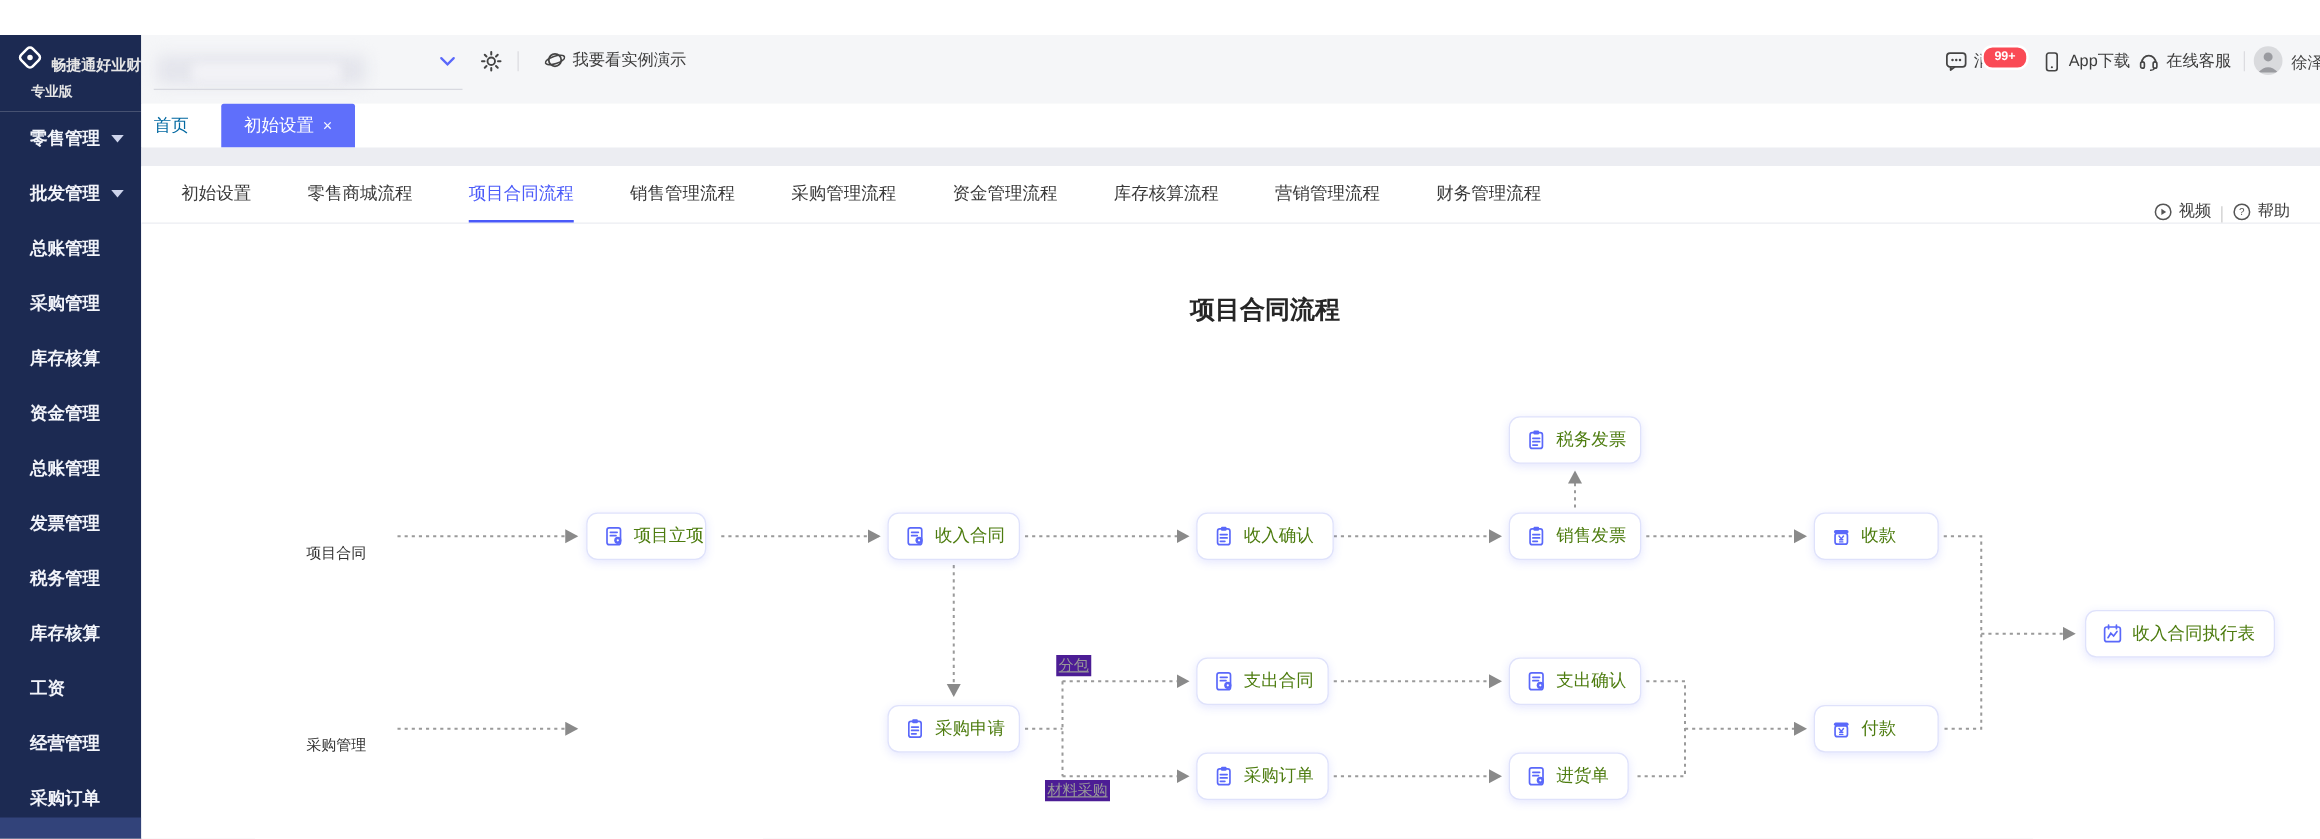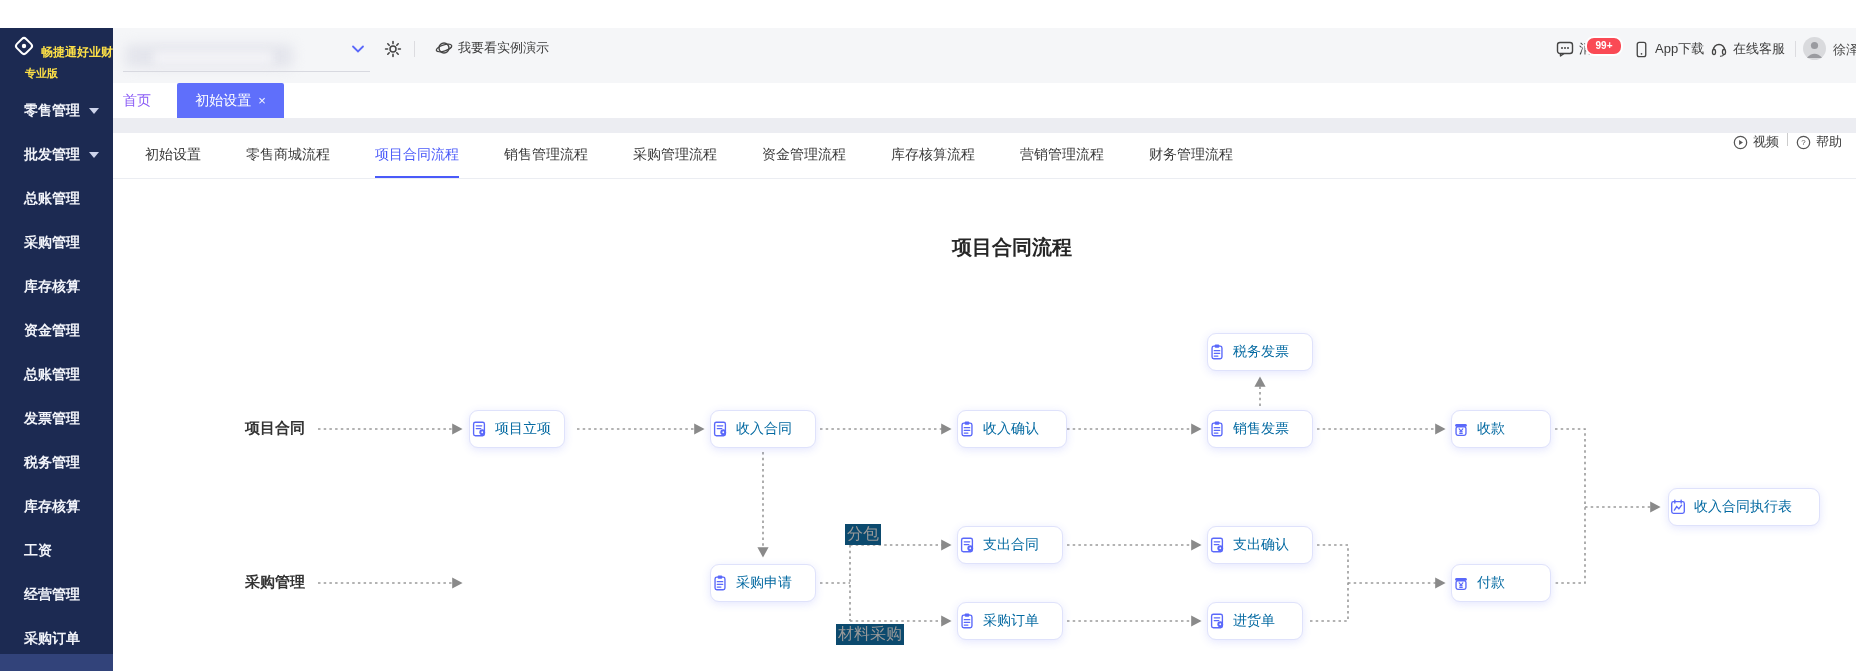--- a/index.html
+++ b/index.html
@@ -2,60 +2,60 @@
 <html><head>
 <meta charset="utf-8">
 <style>
   html,body{margin:0;padding:0;background:#e9eaee;}
   .screen{position:relative;width:1856px;height:671px;overflow:hidden;background:#fff;
           font-family:"Liberation Sans","DejaVu Sans",sans-serif;color:#333;}
   .abs{position:absolute;}
   
   .topstrip{left:0;top:0;width:1856px;height:28px;background:#fff;}
   
-  .logoblock{left:0;top:28px;width:113px;height:61px;background:#1c2a52;color:#fde047;}
+  .logoblock{left:0;top:28px;width:113px;height:61px;background:#1c2a52;color:#e5e5e5;}
   .logo-ic{position:absolute;left:12px;top:6px;}
   .brandname{position:absolute;left:41px;top:16px;font-size:12px;font-weight:bold;letter-spacing:0;white-space:nowrap;}
   .edition{position:absolute;left:9px;top:38px;font-size:11px;font-weight:bold;margin-left:16px;}
   .sidebar{left:0;top:89px;width:113px;height:582px;background:#1c2a52;}
   .s-item{display:flex;align-items:center;height:44px;padding-left:24px;color:#f2f4fa;font-size:14px;font-weight:bold;cursor:pointer;white-space:nowrap;}
   .tri{width:0;height:0;border-left:5px solid transparent;border-right:5px solid transparent;border-top:6px solid #cdd4ec;margin-left:9px;}
   .s-bottom{position:absolute;left:0;bottom:0;width:113px;height:17px;background:#32437a;}
   
   .header{left:113px;top:28px;width:1743px;height:55px;background:#f5f6f8;}
   .blur1{position:absolute;left:12px;top:16px;width:168px;height:24px;background:#e4e5ec;border-radius:5px;filter:blur(6px);}
   .blur2{position:absolute;left:40px;top:22px;width:120px;height:16px;background:#f2f2f6;border-radius:4px;filter:blur(4px);}
   .sel-line{position:absolute;left:10px;top:43px;width:247px;height:1px;background:#d8d9e0;}
   .hdiv{width:1px;height:16px;background:#dcdce0;}
   .hitem{position:absolute;display:flex;align-items:center;gap:5px;font-size:13px;color:#3c3c3c;cursor:pointer;white-space:nowrap;}
   .badge{position:absolute;left:1472px;top:8px;min-width:22px;padding:1px 6px;height:14px;line-height:14px;background:#fa4a55;color:#fff;
          font-size:10px;font-weight:bold;border-radius:9px;border:2px solid #fff;text-align:center;}
   .avatar{position:absolute;left:1690px;top:9px;width:23px;height:23px;border-radius:50%;background:#d9dadd;overflow:hidden;cursor:pointer;}
   .uname{position:absolute;left:1720px;top:13px;font-size:13px;color:#444;white-space:nowrap;}
   
   .tabstrip{left:113px;top:83px;width:1743px;height:35px;background:#fff;}
-  .home-tab{position:absolute;left:10px;top:0;height:35px;display:flex;align-items:center;font-size:14px;color:#8b5cf6;cursor:pointer;}
+  .home-tab{position:absolute;left:10px;top:0;height:35px;display:flex;align-items:center;font-size:14px;color:#0369a1;cursor:pointer;}
   .act-tab{position:absolute;left:64px;top:0;width:107px;height:35px;background:#5f6ffb;color:#fff;display:flex;align-items:center;justify-content:center;gap:7px;font-size:14px;cursor:pointer;border-radius:2px 2px 0 0;}
   .act-tab .x{font-size:13px;opacity:.95;cursor:pointer;}
   .gapband{left:113px;top:118px;width:1743px;height:15px;background:#ecedf2;}
   .contentbg{left:113px;top:133px;width:1743px;height:538px;background:#fff;}
   
   .navtabs{left:113px;top:133px;width:1743px;height:46px;display:flex;align-items:stretch;gap:45px;padding-left:32px;box-sizing:border-box;border-bottom:1px solid #ebedf2;background:#fff;}
   .ntab{display:flex;align-items:center;font-size:14px;color:#3a3a3a;cursor:pointer;border-bottom:2px solid transparent;white-space:nowrap;}
   .ntab.active{color:#4a5af9;border-bottom-color:#4a5af9;}
-  .nav-right{margin-left:auto;display:flex;align-items:flex-start;gap:8px;padding-right:14px;color:#555;font-size:13px;}
+  .nav-right{margin-left:auto;display:flex;align-items:flex-end;gap:8px;padding-right:24px;color:#555;font-size:13px;}
   .nav-right .hdiv{height:13px;background:#ccc;}
   
   .fc-title{left:900px;top:234px;width:224px;text-align:center;font-size:20px;font-weight:600;color:#262626;}
-  .lane{font-size:15px;font-weight:bold;color:#333;white-space:nowrap;}
+  .lane{font-size:12px;font-weight:normal;color:#333;white-space:nowrap;margin-top:15px;}
   .edges{left:0;top:0;pointer-events:none;}
-  .node{position:absolute;height:38px;box-sizing:border-box;display:flex;align-items:center;gap:7px;padding:0 0;background:#fff;
-        border:1px solid #dfe2fb;border-radius:9px;box-shadow:0 2px 8px rgba(84,101,250,.16);font-size:14px;color:#0369a1;cursor:pointer;white-space:nowrap;z-index:2;}
+  .node{position:absolute;height:38px;box-sizing:border-box;display:flex;align-items:center;gap:7px;padding:0 12px;background:#fff;
+        border:1px solid #dfe2fb;border-radius:9px;box-shadow:0 2px 8px rgba(84,101,250,.16);font-size:14px;color:#4d7c0f;cursor:pointer;white-space:nowrap;z-index:2;}
   .nicon svg{width:18px;height:18px;display:block;}
-  .blabel{font-size:16px;color:#999;white-space:nowrap;background:#0c4a6e;padding:0 2px;z-index:2;}
+  .blabel{font-size:12px;color:#999;white-space:nowrap;background:#4c1d95;padding:0 2px;z-index:2;text-decoration:underline;}
   .icsvg{display:block;}
 </style>
 </head>
 <body>
 
 <svg width="0" height="0" style="position:absolute">
   <defs>
     <g id="i-doc" fill="none" stroke="#5a68fa" stroke-width="1.5" stroke-linecap="round">
       <rect x="4" y="2.5" width="12" height="15" rx="2"></rect>
         <path d="M7 6.5 H13 M7 9.5 H12"></path>

